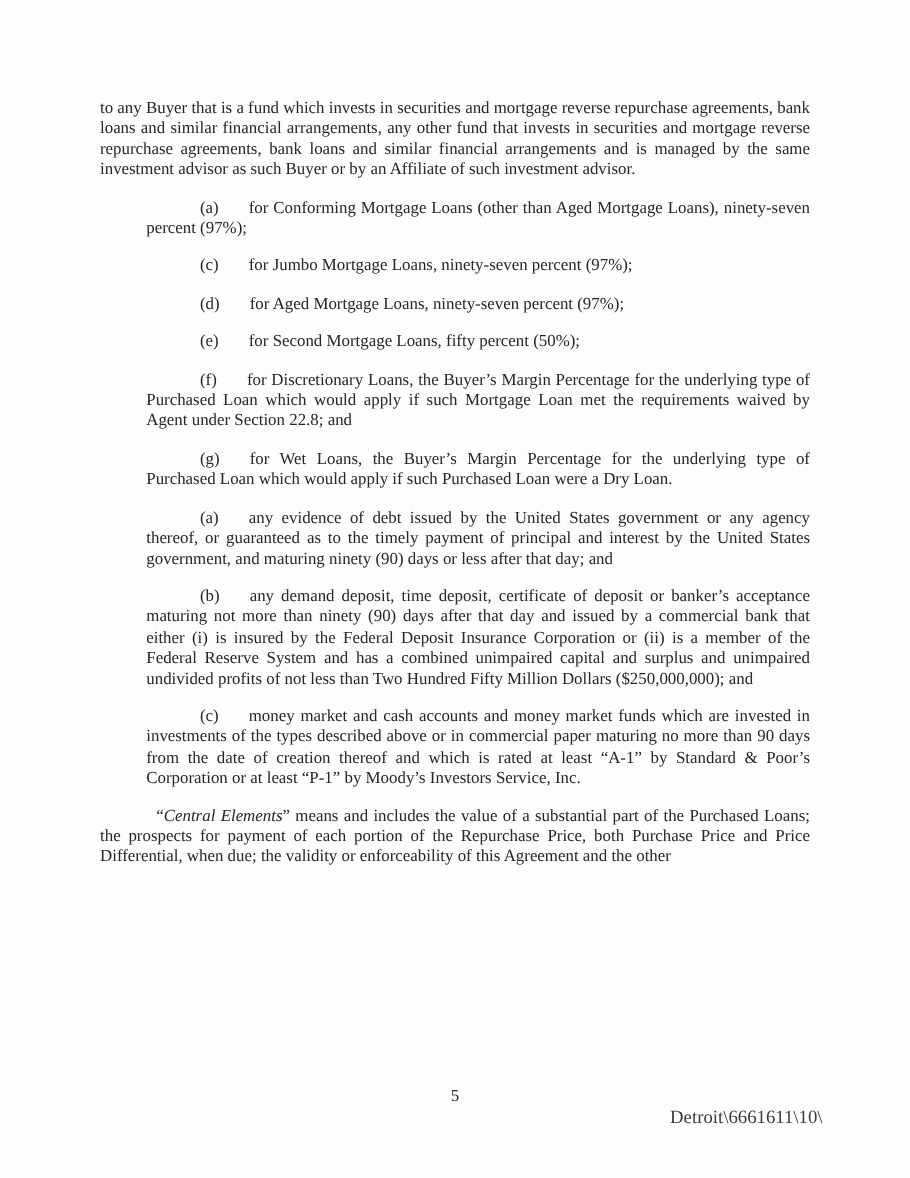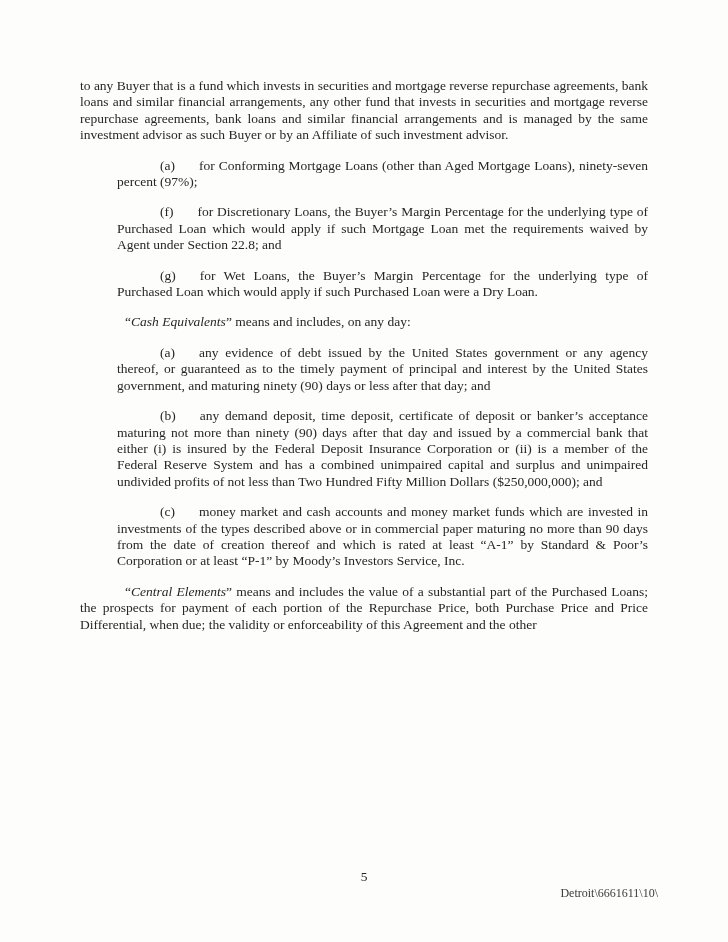--- a/index.html
+++ b/index.html
@@ -38,44 +38,46 @@
     left: 0;
     right: 0;
     top: 869px;
     text-align: center;
     font-size: 13.5px;
   }
   .footer-id {
     position: absolute;
     top: 886px;
     right: 70px;
-    font-size: 12px;
+    font-size: 15px;
     color: #3a3a3a;
   }
 </style>
 </head>
 <body>
 
 <div class="page">
   <div class="content">
 
     <p class="body"><span>to any Buyer that is a fund which invests in securities and mortgage reverse repurchase agreements, bank loans and similar financial arrangements, any other fund that invests in securities and mortgage reverse repurchase agreements, bank loans and similar financial arrangements and is managed by the same investment advisor as such Buyer or by an Affiliate of such investment advisor.</span></p>
 
 
     <p class="item"><span>(a)</span><span class="tab"></span><span>for Conforming Mortgage Loans (other than Aged Mortgage Loans), ninety-seven percent (97%);</span></p>
 
 
+    <p class="item"><span>(c)</span><span class="tab"></span><span>for Jumbo Mortgage Loans, ninety-seven percent (97%);</span></p>
 
+    <p class="item"><span>(d)</span><span class="tab"></span><span>for Aged Mortgage Loans, ninety-seven percent (97%);</span></p>
 
+    <p class="item"><span>(e)</span><span class="tab"></span><span>for Second Mortgage Loans, fifty percent (50%);</span></p>
 
     <p class="item"><span>(f)</span><span class="tab"></span><span>for Discretionary Loans, the Buyer’s Margin Percentage for the underlying type of Purchased Loan which would apply if such Mortgage Loan met the requirements waived by Agent under </span><span class="ul">Section 22.8</span><span>; and</span></p>
 
     <p class="item"><span>(g)</span><span class="tab"></span><span>for Wet Loans, the Buyer’s Margin Percentage for the underlying type of Purchased Loan which would apply if such Purchased Loan were a Dry Loan.</span></p>
 
-    <p class="def"><span>“</span><span class="it">Cash Equivalents</span><span>” means and includes, on any day:</span></p>
 
     <p class="item"><span>(a)</span><span class="tab"></span><span>any evidence of debt issued by the United States government or any agency thereof, or guaranteed as to the timely payment of principal and interest by the United States government, and maturing ninety (90) days or less after that day; and</span></p>
 
     <p class="item"><span>(b)</span><span class="tab"></span><span>any demand deposit, time deposit, certificate of deposit or banker’s acceptance maturing not more than ninety (90) days after that day and issued by a commercial bank that either (i) is insured by the Federal Deposit Insurance Corporation or (ii) is a member of the Federal Reserve System and has a combined unimpaired capital and surplus and unimpaired undivided profits of not less than Two Hundred Fifty Million Dollars ($250,000,000); and</span></p>
 
     <p class="item"><span>(c)</span><span class="tab"></span><span>money market and cash accounts and money market funds which are invested in investments of the types described above or in commercial paper maturing no more than 90 days from the date of creation thereof and which is rated at least “A-1” by Standard &amp; Poor’s Corporation or at least “P-1” by Moody’s Investors Service, Inc.</span></p>
 
     <p class="def"><span>“</span><span class="it">Central Elements</span><span>” means and includes the value of a substantial part of the Purchased Loans; the prospects for payment of each portion of the Repurchase Price, both Purchase Price and Price Differential, when due; the validity or enforceability of this Agreement and the other</span></p>
 
   </div>

